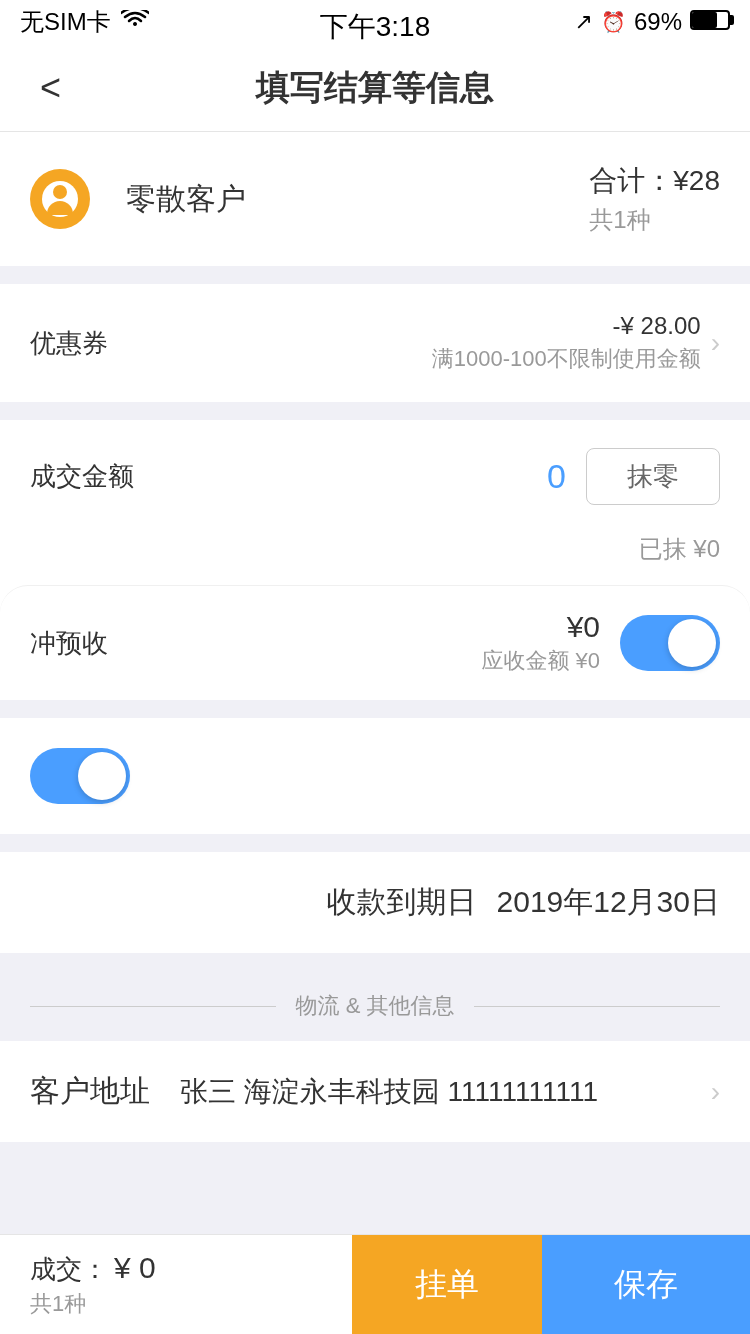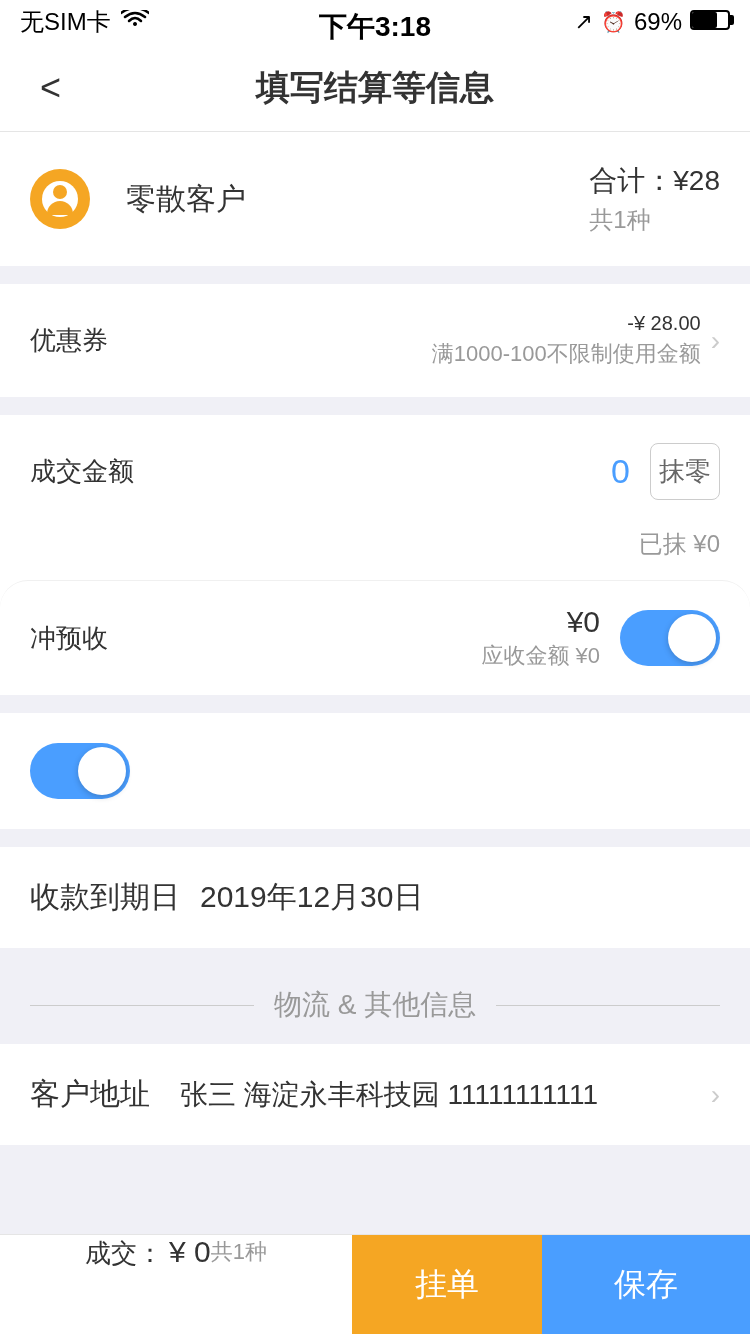--- a/index.html
+++ b/index.html
@@ -28,21 +28,21 @@
       font-size: 24px;
       color: #000;
     }
     .status-bar-left {
       display: flex;
       align-items: center;
       gap: 10px;
     }
     .status-bar-center {
       font-size: 28px;
-      font-weight: 700;
+      font-weight: 400;
       position: absolute;
       left: 50%;
       transform: translateX(-50%);
       top: 8px;
     }
     .status-bar-right {
       display: flex;
       align-items: center;
       gap: 8px;
       font-size: 24px;
@@ -197,21 +197,21 @@
     }
     .row-right {
       display: flex;
       align-items: center;
       gap: 10px;
     }
     .coupon-value {
       text-align: right;
     }
     .coupon-amount {
-      font-size: 20px;
+      font-size: 24px;
       color: #333;
       font-weight: 500;
     }
     .coupon-desc {
       font-size: 22px;
       color: #999;
       margin-top: 4px;
       text-align: right;
     }
     .chevron-right {
@@ -236,21 +236,21 @@
       gap: 20px;
     }
     .deal-amount-value {
       font-size: 34px;
       color: #4a9eff;
       font-weight: 500;
     }
     .round-off-btn {
       border: 1px solid #ccc;
       border-radius: 8px;
-      padding: 10px 8px;
+      padding: 10px 40px;
       font-size: 26px;
       color: #666;
       background: #fff;
       cursor: pointer;
     }
     .deal-sub {
       padding: 0 30px 20px;
       font-size: 24px;
       color: #999;
       text-align: right;
@@ -316,20 +316,21 @@
     }
 
     
     .due-date-section {
       background: #fff;
       padding: 30px;
       display: flex;
       align-items: center;
       gap: 20px;
       margin-bottom: 18px;
+      justify-content: flex-end;
     }
     .due-date-label {
       font-size: 30px;
       color: #333;
       flex-shrink: 0;
     }
     .due-date-value {
       font-size: 30px;
       color: #333;
     }
@@ -343,21 +344,21 @@
       justify-content: center;
       gap: 20px;
       margin-bottom: 0;
     }
     .divider-line {
       flex: 1;
       height: 1px;
       background: #ccc;
     }
     .divider-text {
-      font-size: 28px;
+      font-size: 22px;
       color: #999;
     }
 
     
     .address-section {
       background: #fff;
       padding: 30px;
       display: flex;
       align-items: center;
       justify-content: space-between;
@@ -383,21 +384,21 @@
       width: 750px;
       height: 100px;
       background: #fff;
       display: flex;
       align-items: stretch;
       border-top: 1px solid #e5e5e5;
     }
     .bottom-summary {
       flex: 1;
       display: flex;
-      flex-direction: row;
+      flex-direction: column;
       justify-content: center;
       padding: 0 30px;
     }
     .bottom-btn-hang {
       width: 190px;
       background: #f5a623;
       display: flex;
       align-items: center;
       justify-content: center;
       font-size: 32px;

